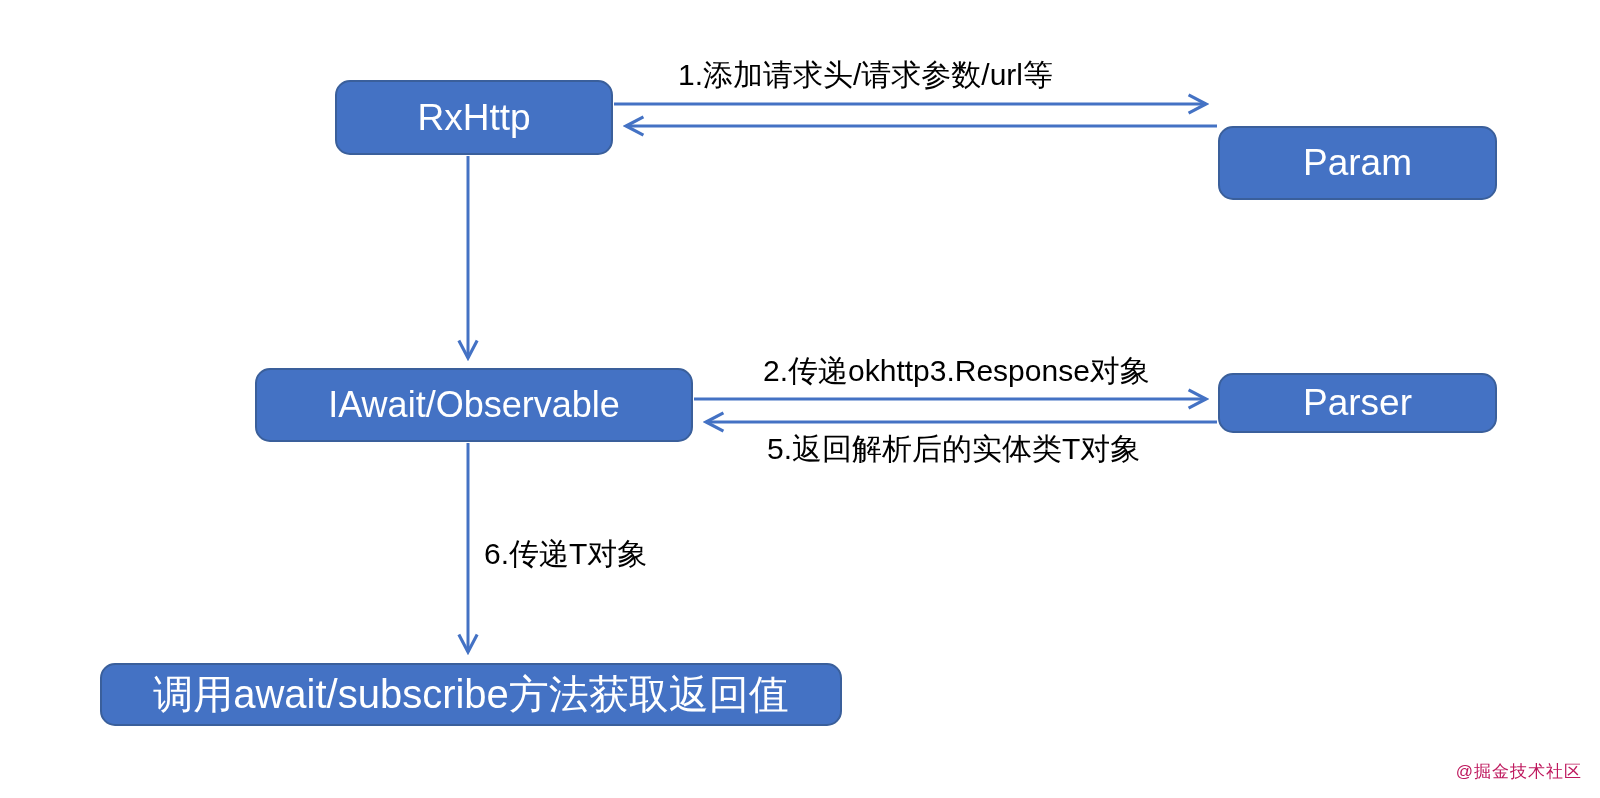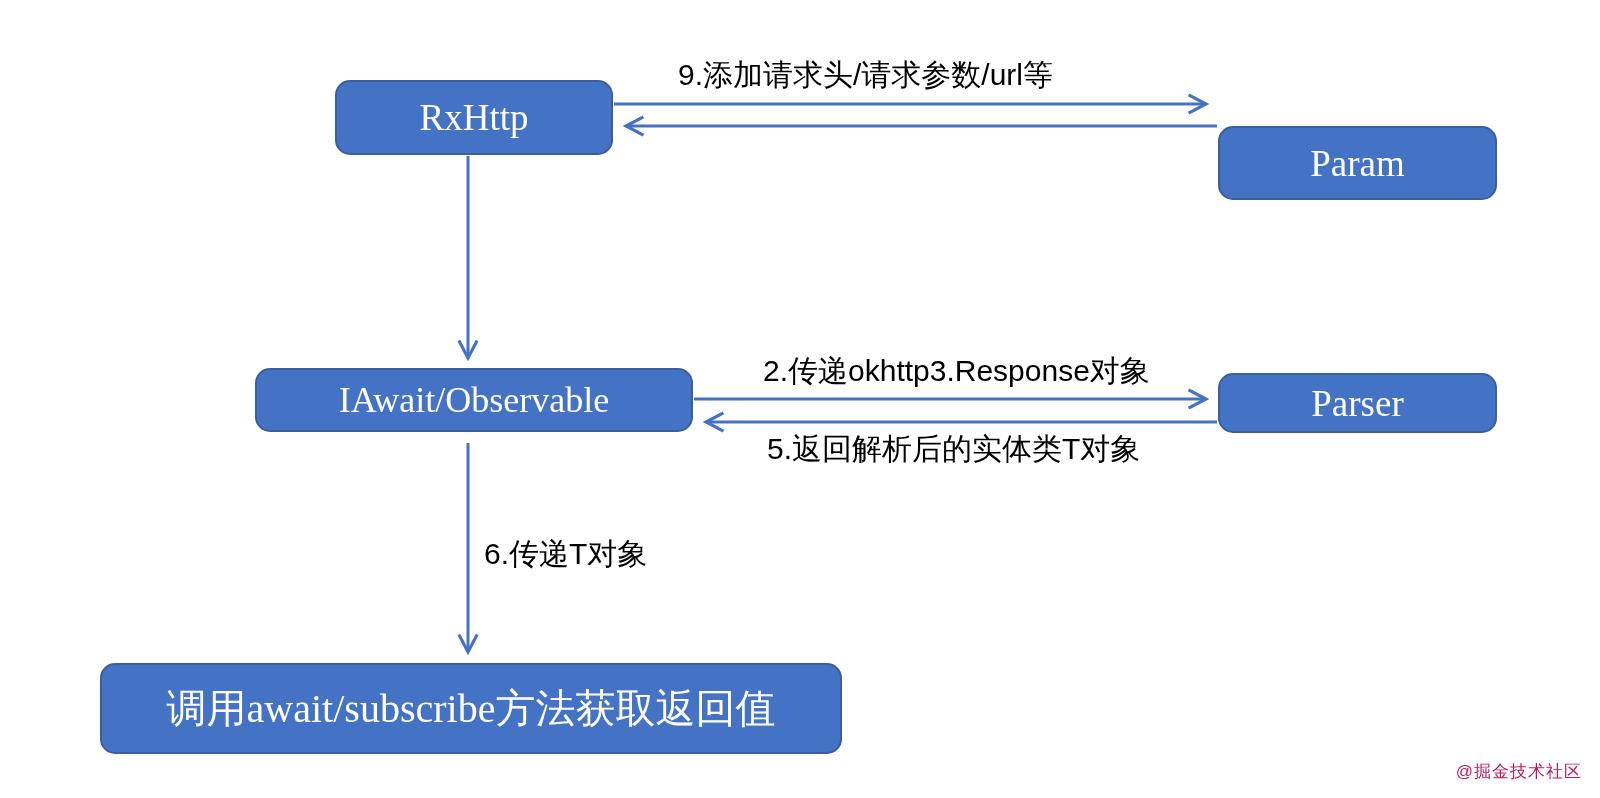--- a/index.html
+++ b/index.html
@@ -13,27 +13,26 @@
   .connectors{position:absolute;left:0;top:0;width:1600px;height:798px;pointer-events:none;}
   .node{
     position:absolute;
     background:#4472C4;
     border:2px solid #3A5F9B;
     border-radius:15px;
     color:#ffffff;
     display:flex;align-items:center;justify-content:center;
     box-sizing:border-box;
     white-space:nowrap;
-    font-family:Liberation Serif, serif;
   }
   .node-rxhttp{left:335px;top:80px;width:278px;height:75px;font-size:37px;}
   .node-param{left:1218px;top:82px;width:279px;height:74px;font-size:37px;margin-top:44px;}
-  .node-iawait{left:255px;top:368px;width:438px;height:64px;font-size:36px;}
+  .node-iawait{left:255px;top:368px;width:438px;height:74px;font-size:36px;}
   .node-parser{left:1218px;top:373px;width:279px;height:60px;font-size:37px;}
-  .node-result{left:100px;top:663px;width:742px;height:91px;font-size:40px;}
+  .node-result{left:100px;top:663px;width:742px;height:63px;font-size:40px;}
   .edge-label{
     position:absolute;
     color:#000000;
     font-size:30px;
     line-height:34px;
     white-space:nowrap;
   }
   .label-1{left:678px;top:58px;}
   .label-2{left:685px;top:139px;}
   .label-3{left:490px;top:246px;}
@@ -86,20 +85,20 @@
   </div>
 
   <div class="node node-parser">
     <span>Parser</span>
   </div>
 
   <div class="node node-result">
     <span>调用await/subscribe方法获取返回值</span>
   </div>
 
-  <div class="edge-label label-1">9.添加请求头/请求参数/url等</div>
+  <div class="edge-label label-1">1.添加请求头/请求参数/url等</div>
   <div class="edge-label label-4">2.传递okhttp3.Response对象</div>
   <div class="edge-label label-5">5.返回解析后的实体类T对象</div>
   <div class="edge-label label-6">6.传递T对象</div>
 
   <div class="watermark">@掘金技术社区</div>
 
 </div>
 
 </body></html>

